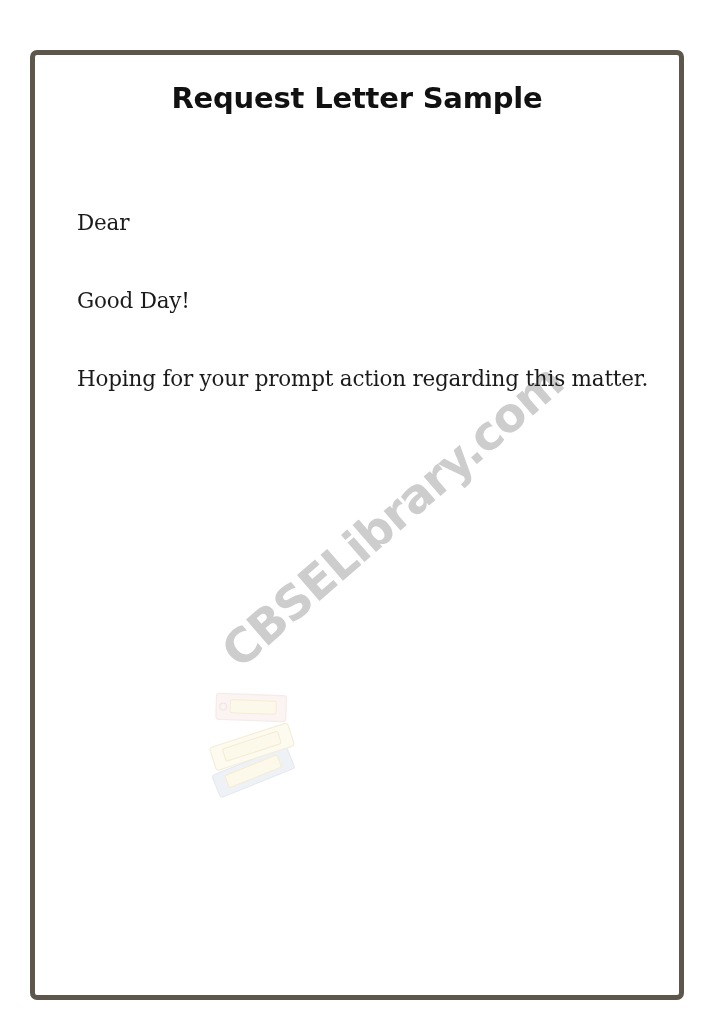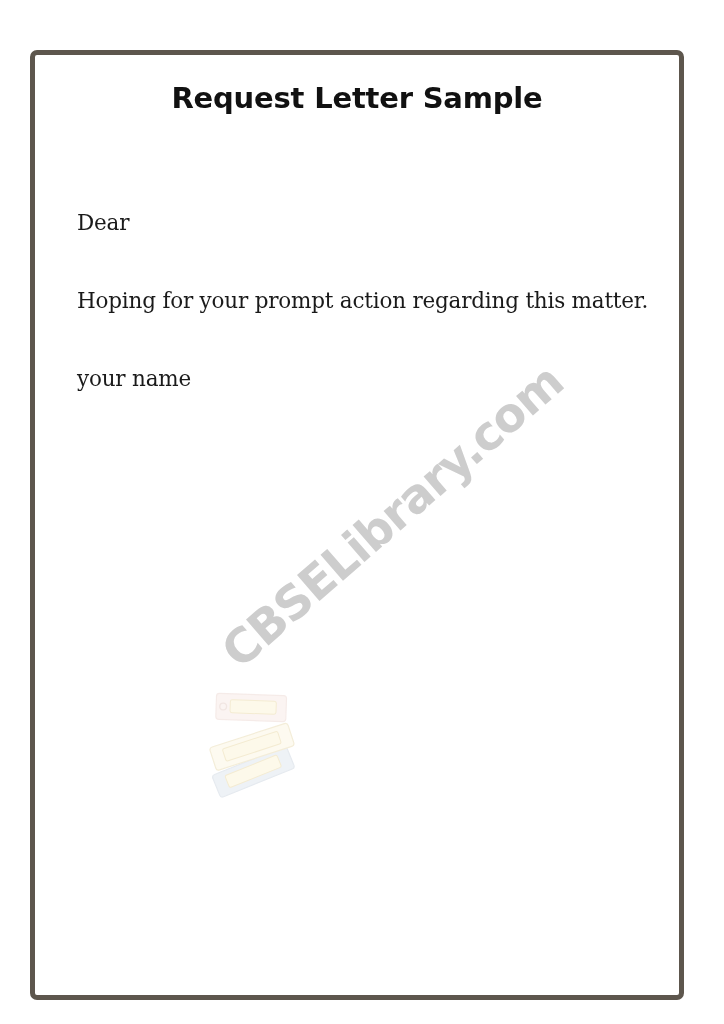--- a/index.html
+++ b/index.html
@@ -129,18 +129,18 @@
       </g>
     </svg>
   </div>
 
   <div id="letter-content">
 
     <div id="letter-title">Request Letter Sample</div>
 
     <div id="letter-body">
       <p class="letter-para">Dear</p>
+      <p class="letter-para">Good Day!</p>
       <p class="letter-para">Hoping for your prompt action regarding this matter.</p>
-      <p class="letter-para">your name</p>
     </div>
 
   </div>
 </div>
 
 </body></html>

